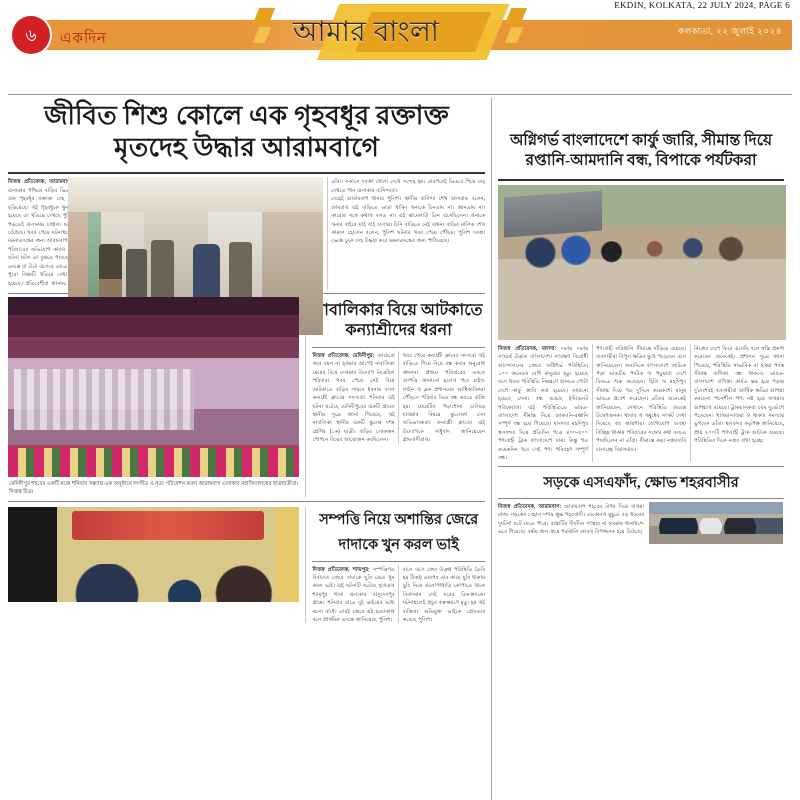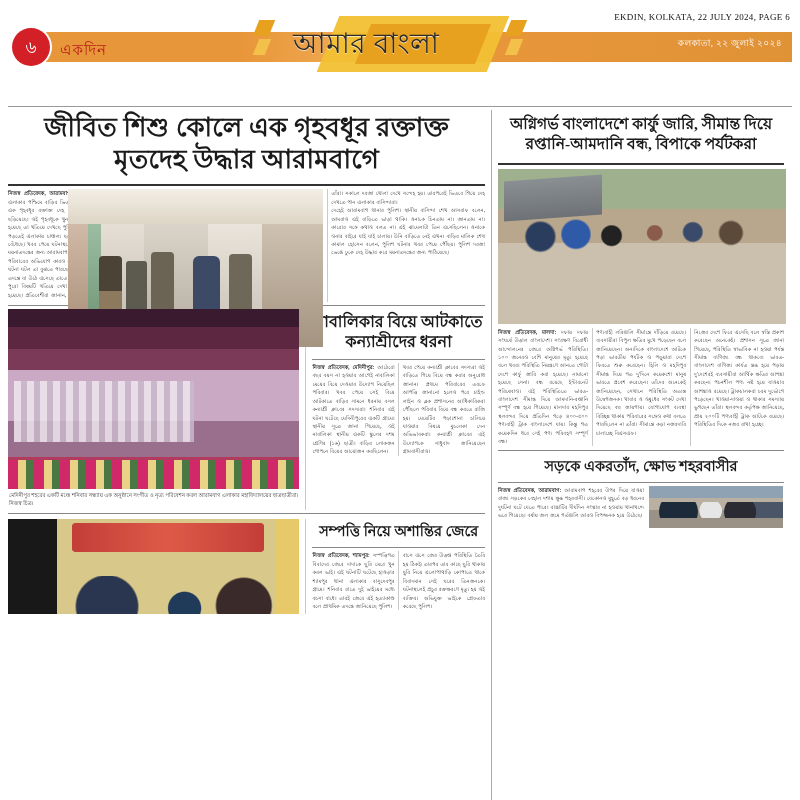--- a/index.html
+++ b/index.html
@@ -7,21 +7,21 @@
   body {
     font-family: "Liberation Serif", "DejaVu Serif", serif;
     background:#ffffff;
     color:#1a1a1a;
     position:relative;
     overflow:hidden;
   }
   .page { width:800px; height:800px; position:relative; padding:0 8px; }
 
   
-  .masthead { position:relative; height:62px; margin-top:14px; }
+  .masthead { position:relative; height:62px; margin-top:2px; }
   .edition-line {
     position:absolute; right:2px; top:-2px;
     font-size:9px; letter-spacing:.3px; color:#111;
     font-family:"Liberation Serif", serif;
   }
   .bar {
     position:absolute; left:18px; right:0; top:18px; height:30px;
     background:linear-gradient(90deg,#e8963a 0%, #e8963a 28%, #eea64e 40%, #e8963a 60%, #e09237 100%);
   }
   .bar-right-label {
@@ -76,20 +76,21 @@
   .left-block { width:484px; position:relative; padding-right:6px; border-right:1px solid #aaa; }
   .right-block { width:292px; position:relative; padding-left:6px; }
 
   h1.lead {
     font-size:26px; line-height:1.22; text-align:center; font-weight:bold;
     letter-spacing:.2px; padding:2px 2px 6px;
   }
   h2.rhead {
     font-size:15.5px; line-height:1.28; text-align:center; font-weight:bold;
     padding:4px 2px 6px;
+    margin-top:28px;
   }
   h3.sub {
     font-size:16px; line-height:1.25; text-align:center; font-weight:bold;
     padding:3px 2px 4px;
   }
   h3.sub.small { font-size:14.5px; }
 
   .hr { border-top:1px solid #888; margin:3px 0; }
   .hr.thick { border-top:2px solid #333; }
 
@@ -261,20 +262,21 @@
       </div>
 
       <div class="hr"></div>
 
       <div style="display:flex; gap:6px; margin-top:5px;">
         <div style="width:292px;">
           <div class="photo ph-banner"></div>
         </div>
         <div style="width:180px; border-left:1px solid #c9c9c9; padding-left:6px;">
           <h3 class="sub small">সম্পত্তি নিয়ে অশান্তির জেরে</h3>
+          <h3 class="sub small">দাদাকে খুন করল ভাই</h3>
           <div class="hr"></div>
           <div class="cols2">
             <p class="body">
               <span class="byline">নিজস্ব প্রতিবেদক, শ্যামপুর:</span>
               <span>সম্পত্তিগত বিবাদের জেরে দাদাকে ছুরি মেরে খুন করল ভাই। এই ঘটনাটি ঘটেছে হাওড়ার শ্যামপুর থানা এলাকার বাসুদেবপুর গ্রামে। শনিবার রাতে দুই ভাইয়ের মধ্যে বচসা বাধে। তারই জেরে এই হত্যাকাণ্ড বলে প্রাথমিক তদন্তে জানিয়েছে পুলিশ।</span>
             </p>
             <p class="body">বাসে এসে জের উত্তপ্ত পরিস্থিতি তৈরি হয় ঠিকই৷ তারপর তার কাছে ছুরি থাকায় ছুরি নিয়ে এলোপাথাড়ি কোপাতে থাকে বিবাদমান সেই ঘরের তিনজনকে। ঘটনাস্থলেই প্রচুর রক্তক্ষরণে মৃত্যু হয় ওই ব্যক্তির। অভিযুক্ত ভাইকে গ্রেফতার করেছে পুলিশ।</p>
           </div>
         </div>
       </div>
@@ -291,21 +293,21 @@
         <p class="body">
           <span class="byline">নিজস্ব প্রতিবেদক, মালদা:</span>
           <span>দফায় দফায় সংঘর্ষে উত্তাল বাংলাদেশ। সংরক্ষণ বিরোধী আন্দোলনের জেরে অগ্নিগর্ভ পরিস্থিতি। ১০০ জনেরও বেশি মানুষের মৃত্যু হয়েছে বলে খবর। পরিস্থিতি নিয়ন্ত্রণে আনতে গোটা দেশে কার্ফু জারি করা হয়েছে। নামানো হয়েছে সেনা। বন্ধ রয়েছে ইন্টারনেট পরিষেবাও। এই পরিস্থিতিতে ভারত-বাংলাদেশ সীমান্ত দিয়ে আমদানি-রপ্তানি সম্পূর্ণ বন্ধ হয়ে গিয়েছে। মালদার মহদিপুর স্থলবন্দর দিয়ে প্রতিদিন গড়ে ৪০০-৫০০ পণ্যবাহী ট্রাক বাংলাদেশে যায়। কিন্তু গত কয়েকদিন ধরে সেই পণ্য পরিবহণ সম্পূর্ণ বন্ধ।</span>
         </p>
         <p class="body">পণ্যবাহী লরিগুলি সীমান্তে দাঁড়িয়ে রয়েছে। ব্যবসায়ীরা বিপুল ক্ষতির মুখে পড়েছেন বলে জানিয়েছেন। অন্যদিকে বাংলাদেশে আটকে পড়া ভারতীয় পর্যটক ও পড়ুয়ারা দেশে ফিরতে শুরু করেছেন। হিলি ও মহদিপুর সীমান্ত দিয়ে গত দু'দিনে কয়েকশো মানুষ ভারতে প্রবেশ করেছেন। তাঁদের অনেকেই জানিয়েছেন, সেখানে পরিস্থিতি অত্যন্ত উদ্বেগজনক। খাবার ও ওষুধের সংকট দেখা দিয়েছে বহু জায়গায়। যোগাযোগ ব্যবস্থা বিচ্ছিন্ন থাকায় পরিবারের সঙ্গেও কথা বলতে পারছিলেন না তাঁরা। সীমান্তে কড়া নজরদারি চালাচ্ছে বিএসএফ।</p>
         <p class="body">নিজের দেশে ফিরে এসেছি বলে স্বস্তি প্রকাশ করেছেন অনেকেই। প্রশাসন সূত্রে জানা গিয়েছে, পরিস্থিতি স্বাভাবিক না হওয়া পর্যন্ত সীমান্ত বাণিজ্য বন্ধ থাকবে। ভারত-বাংলাদেশ বাণিজ্য কার্যত স্তব্ধ হয়ে পড়ায় দু'দেশেরই ব্যবসায়ীরা আর্থিক ক্ষতির আশঙ্কা করছেন। পচনশীল পণ্য নষ্ট হয়ে যাওয়ার আশঙ্কাও রয়েছে। ট্রাকচালকরা চরম দুর্ভোগে পড়েছেন। খাওয়া-দাওয়া ও থাকার সমস্যায় ভুগছেন তাঁরা। স্থলবন্দর কর্তৃপক্ষ জানিয়েছে, প্রায় ২০০টি পণ্যবাহী ট্রাক আটকে রয়েছে। পরিস্থিতির দিকে নজর রাখা হচ্ছে।</p>
       </div>
 
       <div class="hr" style="margin-top:4px;"></div>
 
-      <h3 class="sub small">সড়কে একরতাঁদ, ক্ষোভ শহরবাসীর</h3>
+      <h3 class="sub small">সড়কে এসএফাঁদ, ক্ষোভ শহরবাসীর</h3>
       <div class="hr"></div>
 
       <div style="display:flex; gap:5px; margin-top:3px;">
         <p class="body" style="width:146px;">
           <span class="byline">নিজস্ব প্রতিবেদক, আরামবাগ:</span>
           <span>আরামবাগ শহরের উপর দিয়ে যাওয়া রাজ্য সড়কের বেহাল দশায় ক্ষুব্ধ শহরবাসী। যেকোনও মুহূর্তে বড় ধরনের দুর্ঘটনা ঘটে যেতে পারে। রাস্তাটির দীর্ঘদিন সংস্কার না হওয়ায় খানাখন্দে ভরে গিয়েছে। বর্ষায় জল জমে গর্তগুলি আরও বিপজ্জনক হয়ে উঠেছে।</span>
         </p>
         <div style="width:134px;">
           <div class="photo ph-street"></div>
         </div>

